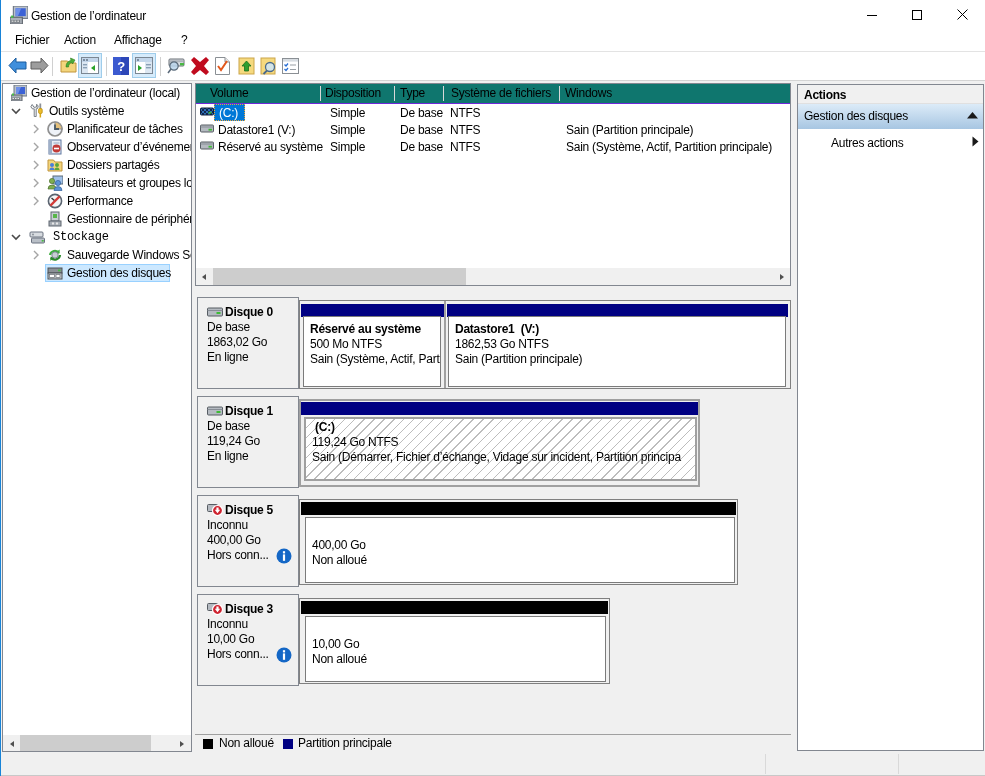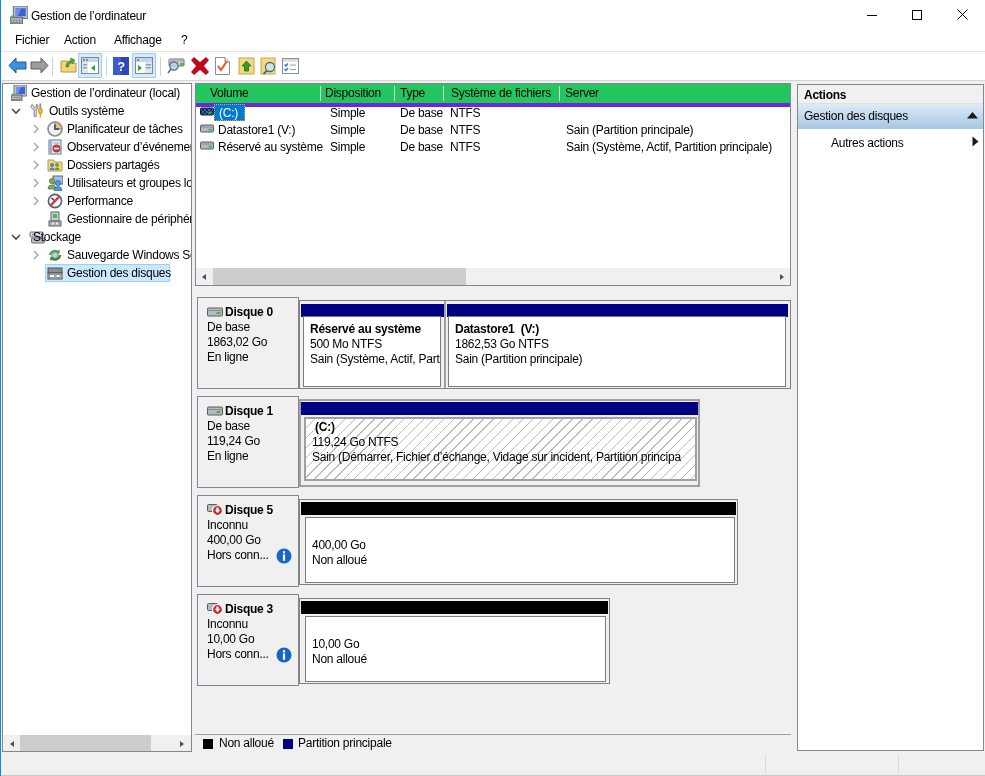--- a/index.html
+++ b/index.html
@@ -298,21 +298,21 @@
         </svg>
 <div class="abs" style="left:64px;top:0;">Gestionnaire de périphériques</div>
 </div>
 <div class="trow" style="left:0;top:144px;width:188px;">
 <svg class="abs" style="left:8px;top:5px" width="10" height="8">
           <path d="M1 2 L5 6 L9 2" stroke="#4a4a4a" stroke-width="1.6" fill="none"></path>
         </svg>
 <svg class="abs" style="left:26px;top:1px" width="16" height="16" viewBox="0 0 16 16">
           <use href="#ic-storage"></use>
         </svg>
-<div class="abs" style="left:30px;top:0;">Stockage</div>
+<div class="abs" style="left:50px;top:0;font-family:Liberation Mono, monospace;">Stockage</div>
 </div>
 <div class="trow" style="left:0;top:162px;width:188px;">
 <svg class="abs" style="left:29px;top:4px" width="8" height="10">
           <path d="M2 1 L6 5 L2 9" stroke="#a5a5a5" stroke-width="1.4" fill="none"></path>
         </svg>
 <svg class="abs" style="left:44px;top:1px" width="16" height="16" viewBox="0 0 16 16">
           <use href="#ic-backup"></use>
         </svg>
 <div class="abs" style="left:64px;top:0;">Sauvegarde Windows Server</div>
 </div>
@@ -327,26 +327,26 @@
 <svg class="abs" style="left:6px;top:5px" width="6" height="8">
           <path d="M5 1 L1 4 L5 7 Z" fill="#505050"></path>
         </svg>
 <svg class="abs" style="left:176px;top:5px" width="6" height="8">
           <path d="M1 1 L5 4 L1 7 Z" fill="#505050"></path>
         </svg>
 <div class="sbthumb" style="left:17px;top:0;width:131px;height:17px;"></div>
 </div>
 </div>
 <div id="vlist">
-<div class="abs" style="left:0;top:0;width:716px;height:19px;background:#22c55e;border-bottom:4px solid #6d28d9;">
+<div class="abs" style="left:0;top:0;width:716px;height:19px;background:#0f766e;border-bottom:1px solid #6d28d9;">
 <div class="abs" style="left:14px;top:2px;">Volume</div>
 <div class="abs" style="left:129px;top:2px;">Disposition</div>
 <div class="abs" style="left:204px;top:2px;">Type</div>
 <div class="abs" style="left:255px;top:2px;">Système de fichiers</div>
-<div class="abs" style="left:369px;top:2px;">Server</div>
+<div class="abs" style="left:369px;top:2px;">Windows</div>
 <div class="abs" style="left:124px;top:2px;width:1px;height:15px;background:#d8d8d8;"></div>
 <div class="abs" style="left:198px;top:2px;width:1px;height:15px;background:#d8d8d8;"></div>
 <div class="abs" style="left:247px;top:2px;width:1px;height:15px;background:#d8d8d8;"></div>
 <div class="abs" style="left:363px;top:2px;width:1px;height:15px;background:#d8d8d8;"></div>
 </div>
 <div class="lrow" style="left:0;top:20px;width:594px;">
 <svg class="abs" style="left:4px;top:3px" width="14" height="10" viewBox="0 0 14 10">
           <use href="#ic-volume-sel"></use>
         </svg>
 <div class="abs" style="left:18px;top:0;width:31px;height:17px;background:#0078d7;border:1px dotted #e8a33d;box-sizing:border-box;"></div>

